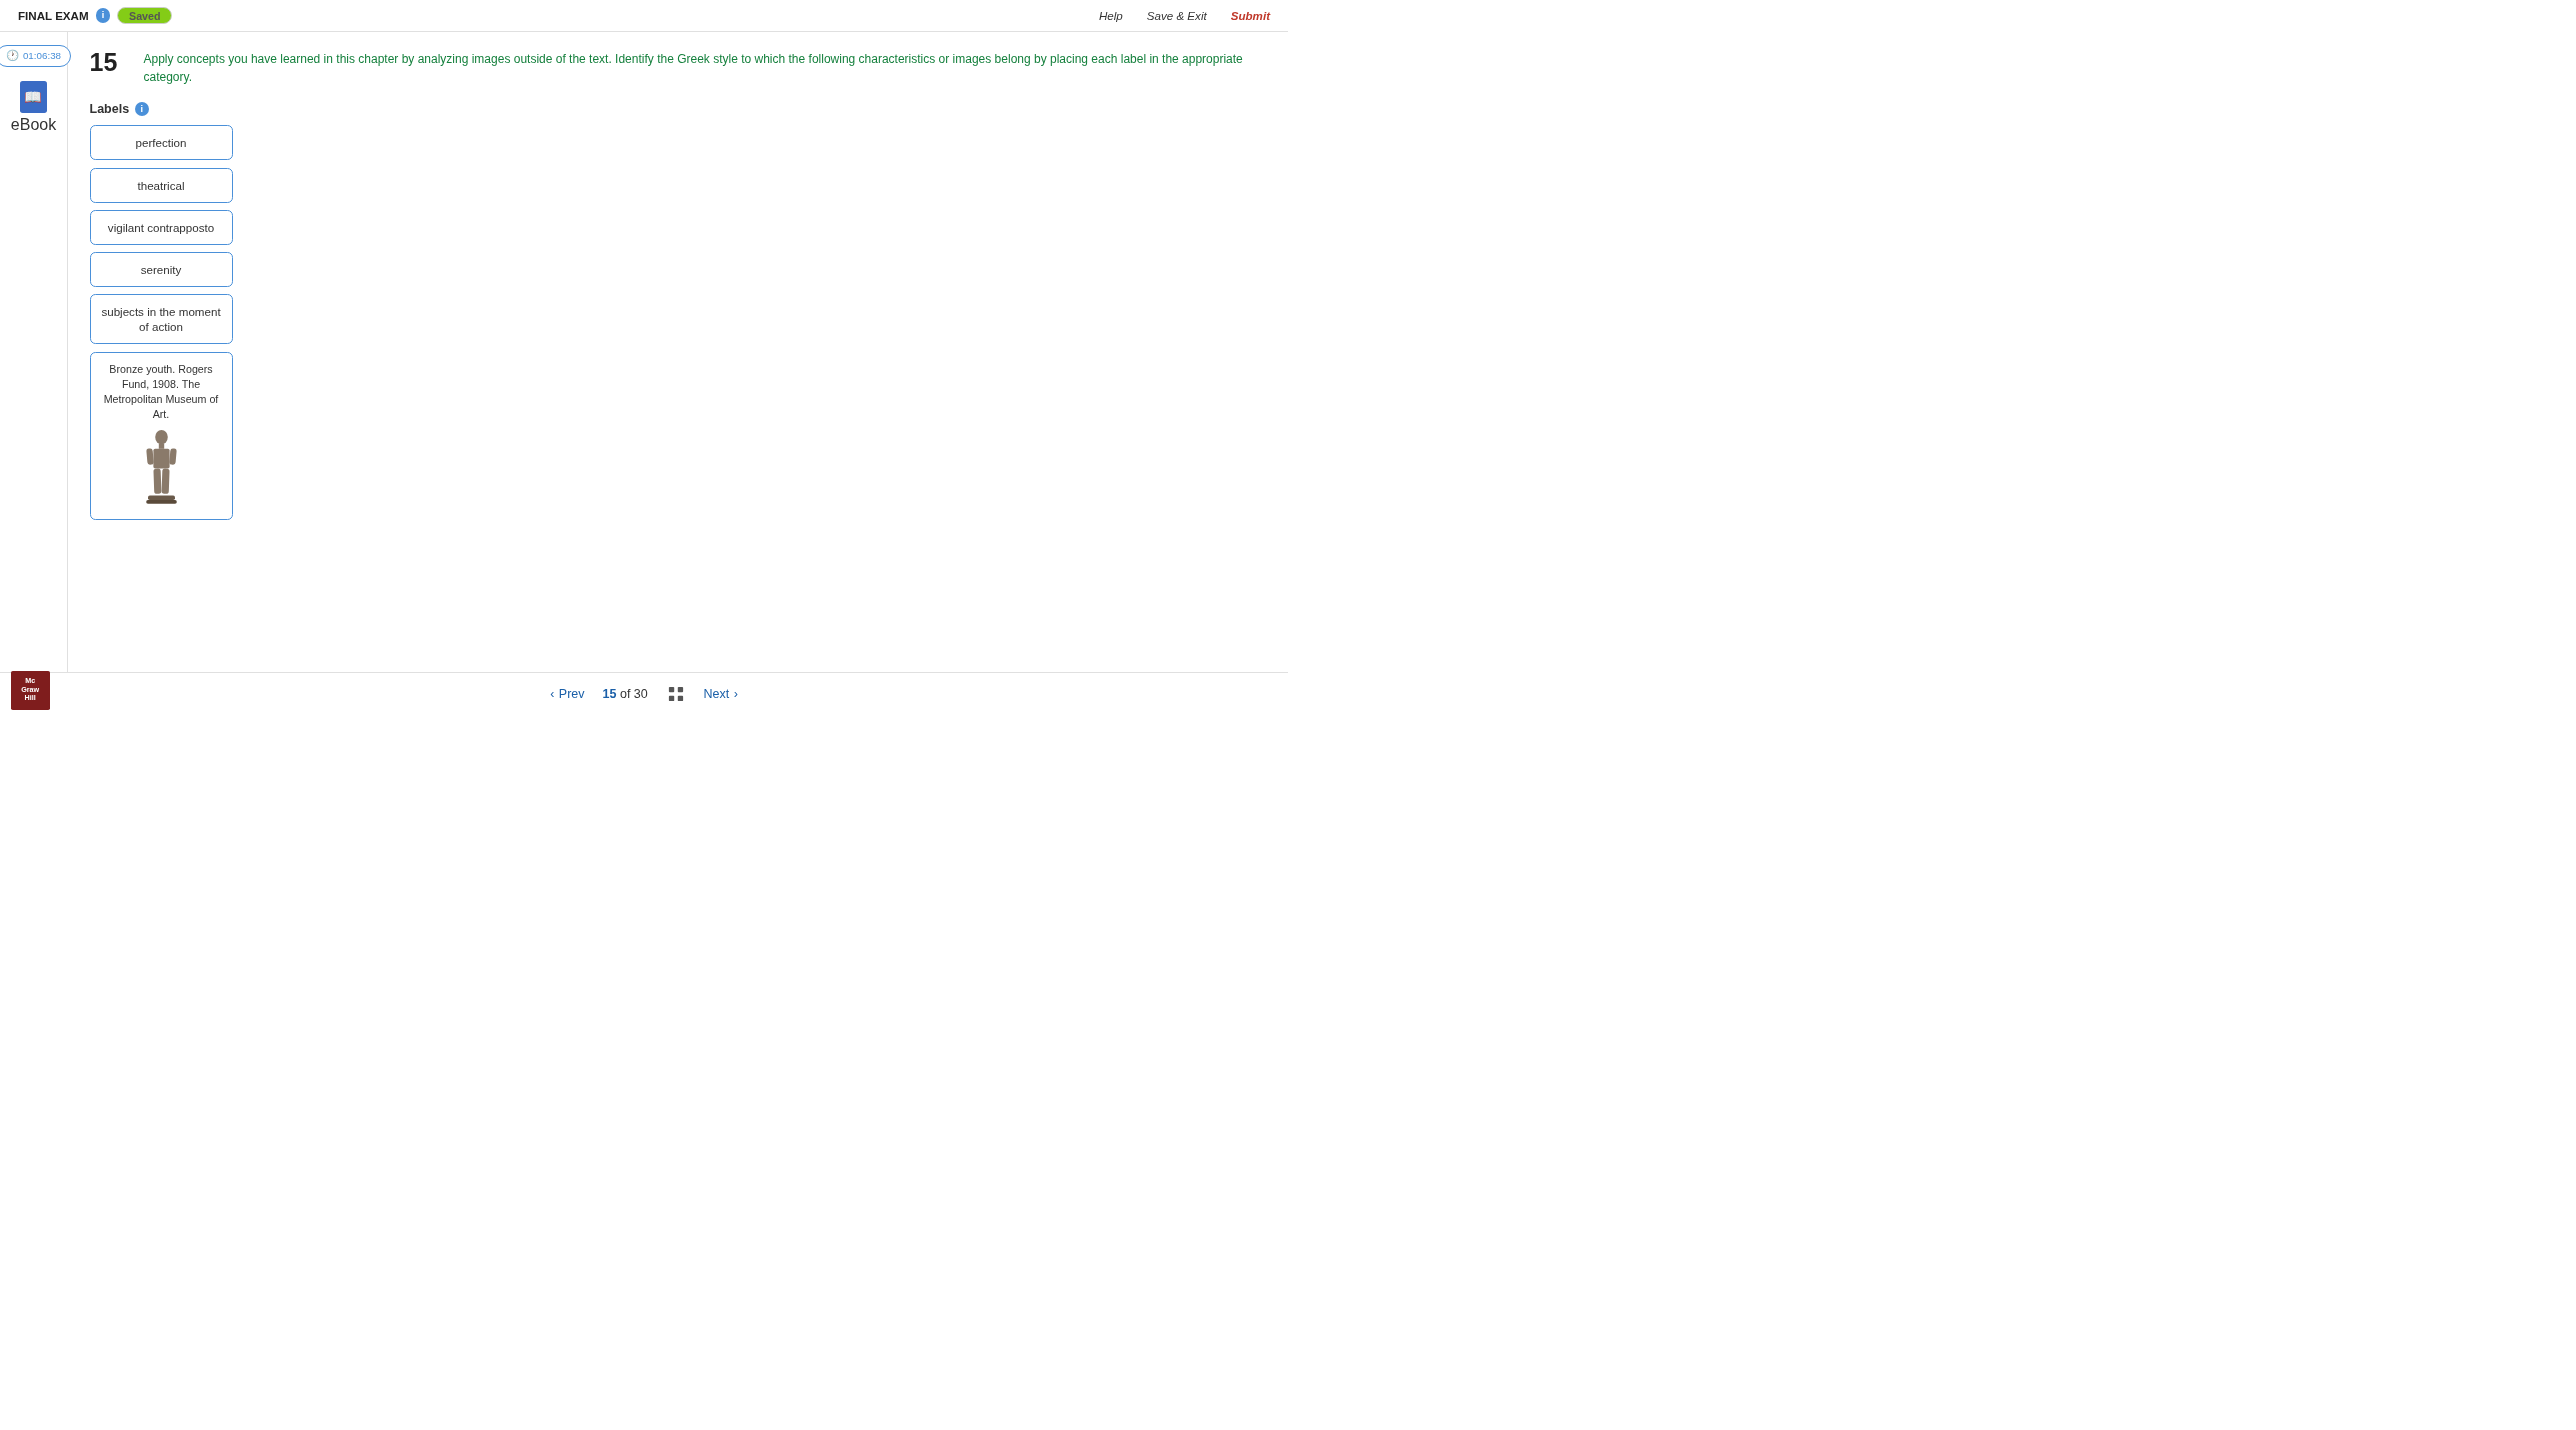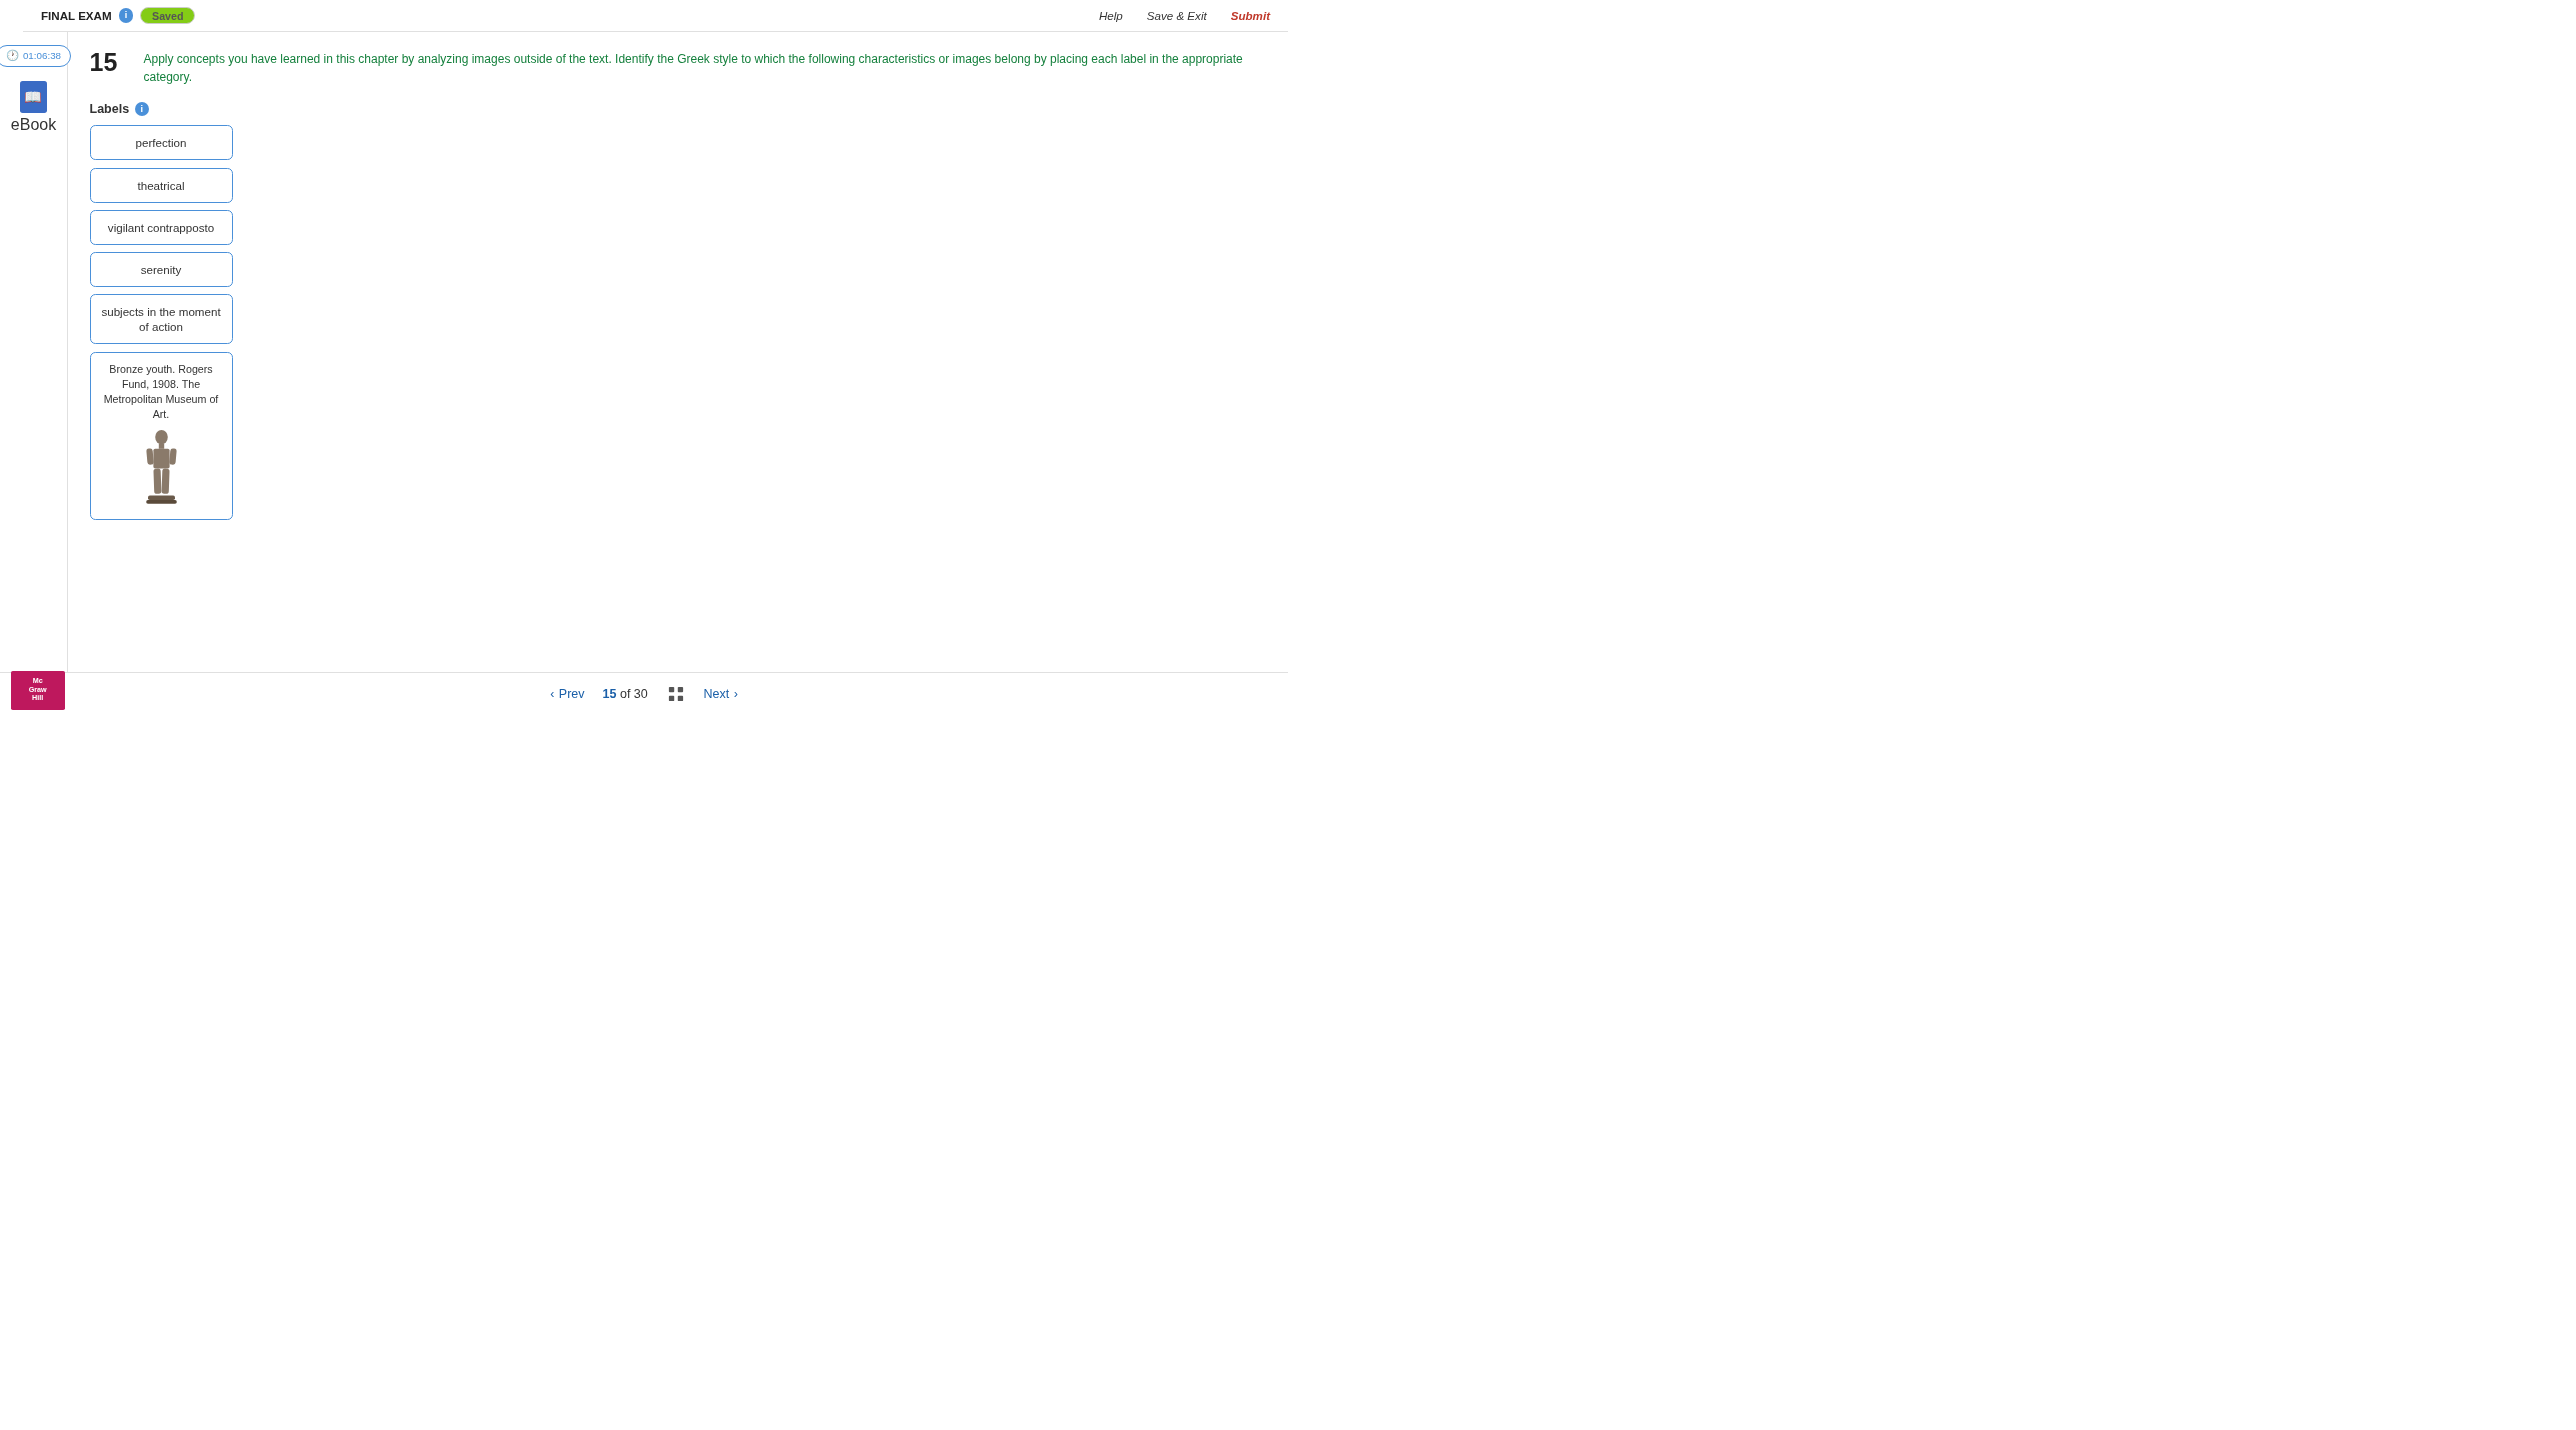--- a/index.html
+++ b/index.html
@@ -15,21 +15,20 @@
 
     
     .top-bar {
       display: flex;
       align-items: center;
       justify-content: space-between;
       padding: 5.4px 18px;
       border-bottom: 0.9px solid #e0e0e0;
       height: 32px;
       background: #fff;
-      margin-left: 23px;
     }
     .top-bar-left {
       display: flex;
       align-items: center;
       gap: 7.2px;
       font-size: 11.6px;
       font-weight: 600;
       color: #222;
     }
     .info-icon {
@@ -321,23 +320,23 @@
 
     
     .mcgrawhill-logo {
       position: absolute;
       bottom: 5.4px;
       left: 10.7px;
       width: 39px;
       height: 39px;
     }
     .mh-logo-box {
-      width: 54px;
+      width: 39px;
       height: 39px;
-      background: #be185d;
+      background: #7f1d1d;
       display: flex;
       align-items: center;
       justify-content: center;
       border-radius: 1.8px;
     }
     .mh-logo-text {
       color: #fff;
       font-size: 7.2px;
       font-weight: 700;
       line-height: 1.2;

